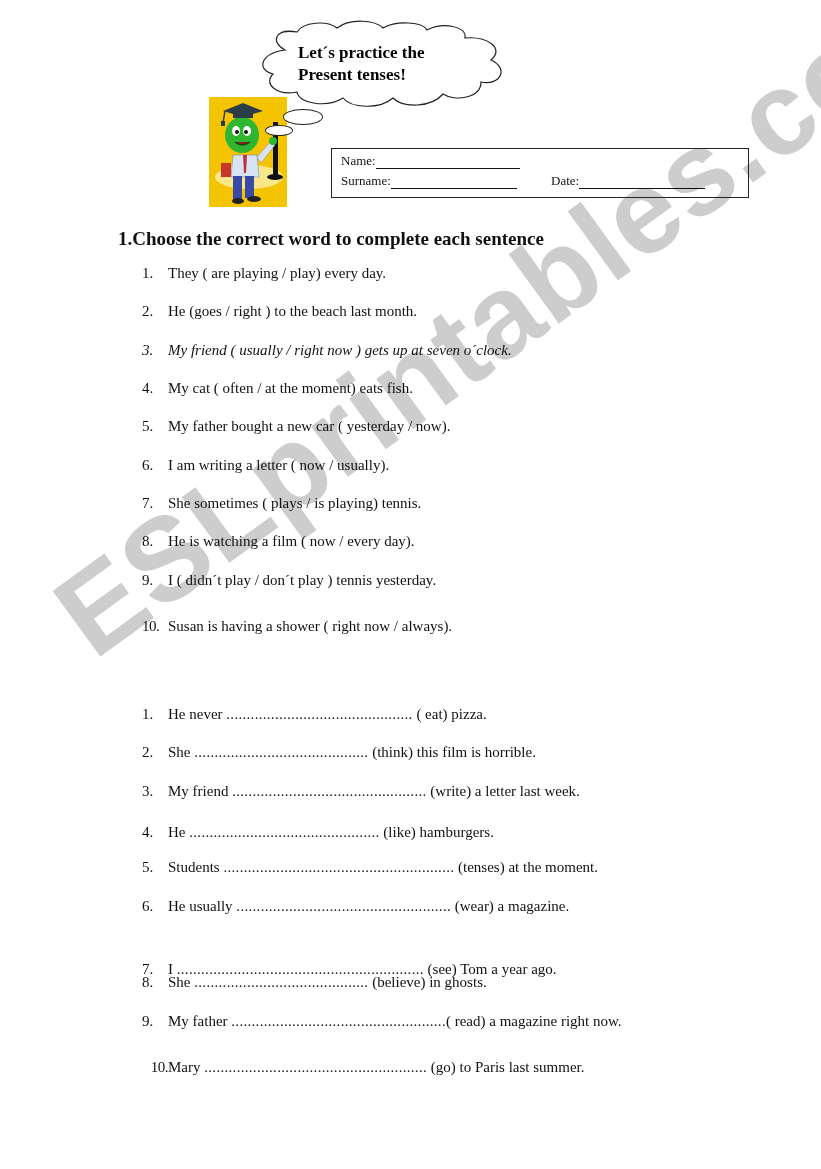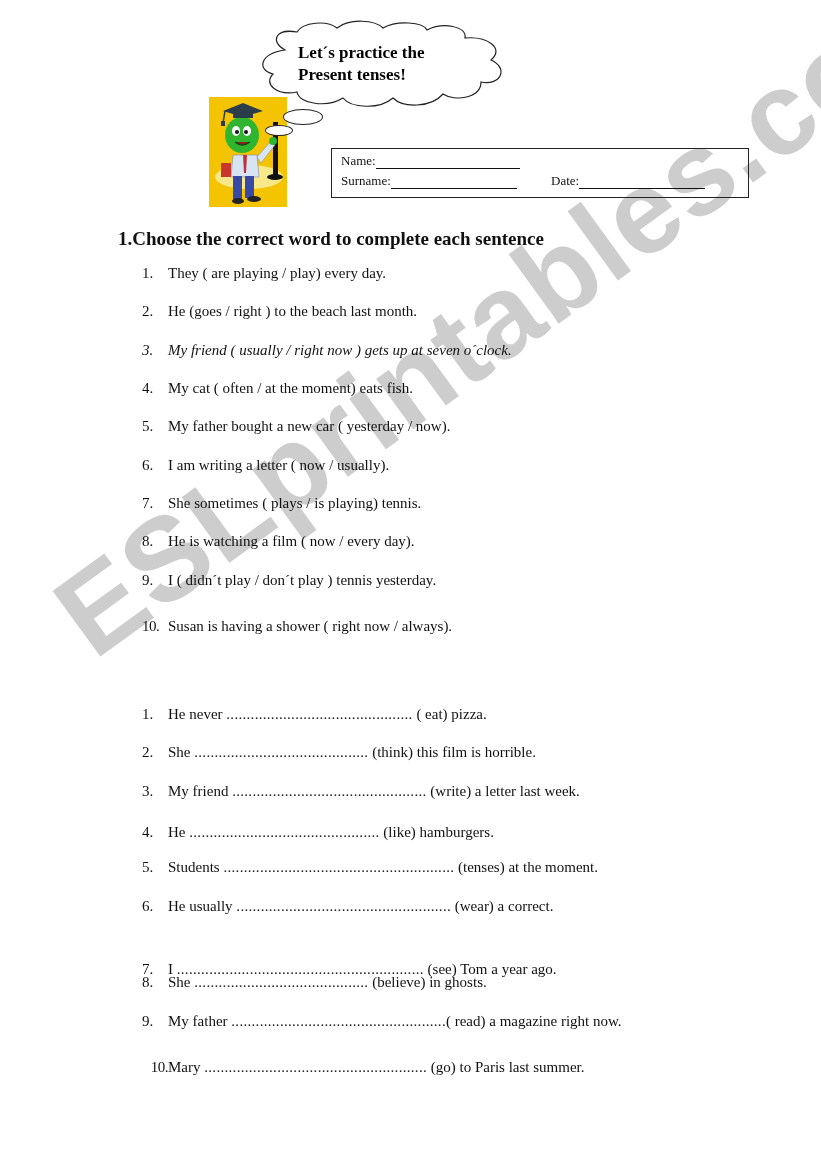--- a/index.html
+++ b/index.html
@@ -132,20 +132,20 @@
     <div class="item" style="top:307px;"><span class="num">9.</span><span>I ( didn´t play / don´t play ) tennis yesterday.</span></div>
     <div class="item" style="top:345px;"><span class="num wide">10.</span><span>Susan is having a shower ( right now / always).</span></div>
   </div>
 
   <div class="list" style="top:706px;">
     <div class="item" style="top:0px;"><span class="num">1.</span><span>He never</span> <span class="dots">..............................................</span> <span>( eat) pizza.</span></div>
     <div class="item" style="top:38px;"><span class="num">2.</span><span>She</span> <span class="dots">...........................................</span> <span>(think) this film is horrible.</span></div>
     <div class="item" style="top:77px;"><span class="num">3.</span><span>My friend</span> <span class="dots">................................................</span> <span>(write) a letter last week.</span></div>
     <div class="item" style="top:118px;"><span class="num">4.</span><span>He</span> <span class="dots">...............................................</span> <span>(like) hamburgers.</span></div>
     <div class="item" style="top:153px;"><span class="num">5.</span><span>Students</span> <span class="dots">.........................................................</span> <span>(tenses) at the moment.</span></div>
-    <div class="item" style="top:192px;"><span class="num">6.</span><span>He usually</span> <span class="dots">.....................................................</span> <span>(wear) a correct.</span></div>
+    <div class="item" style="top:192px;"><span class="num">6.</span><span>He usually</span> <span class="dots">.....................................................</span> <span>(wear) a magazine.</span></div>
     <div class="item" style="top:230px;margin-top:25px;"><span class="num">7.</span><span>I</span> <span class="dots">.............................................................</span> <span>(see) Tom a year ago.</span></div>
     <div class="item" style="top:268px;"><span class="num">8.</span><span>She</span> <span class="dots">...........................................</span> <span>(believe) in ghosts.</span></div>
     <div class="item" style="top:307px;"><span class="num">9.</span><span>My father</span> <span class="dots">.....................................................</span><span>( read) a magazine right now.</span></div>
     <div class="item" style="top:345px;text-align:right;"><span class="num wide">10.</span><span>Mary</span> <span class="dots">.......................................................</span> <span>(go) to Paris last summer.</span></div>
   </div>
 
 </div>
 
 </body></html>

